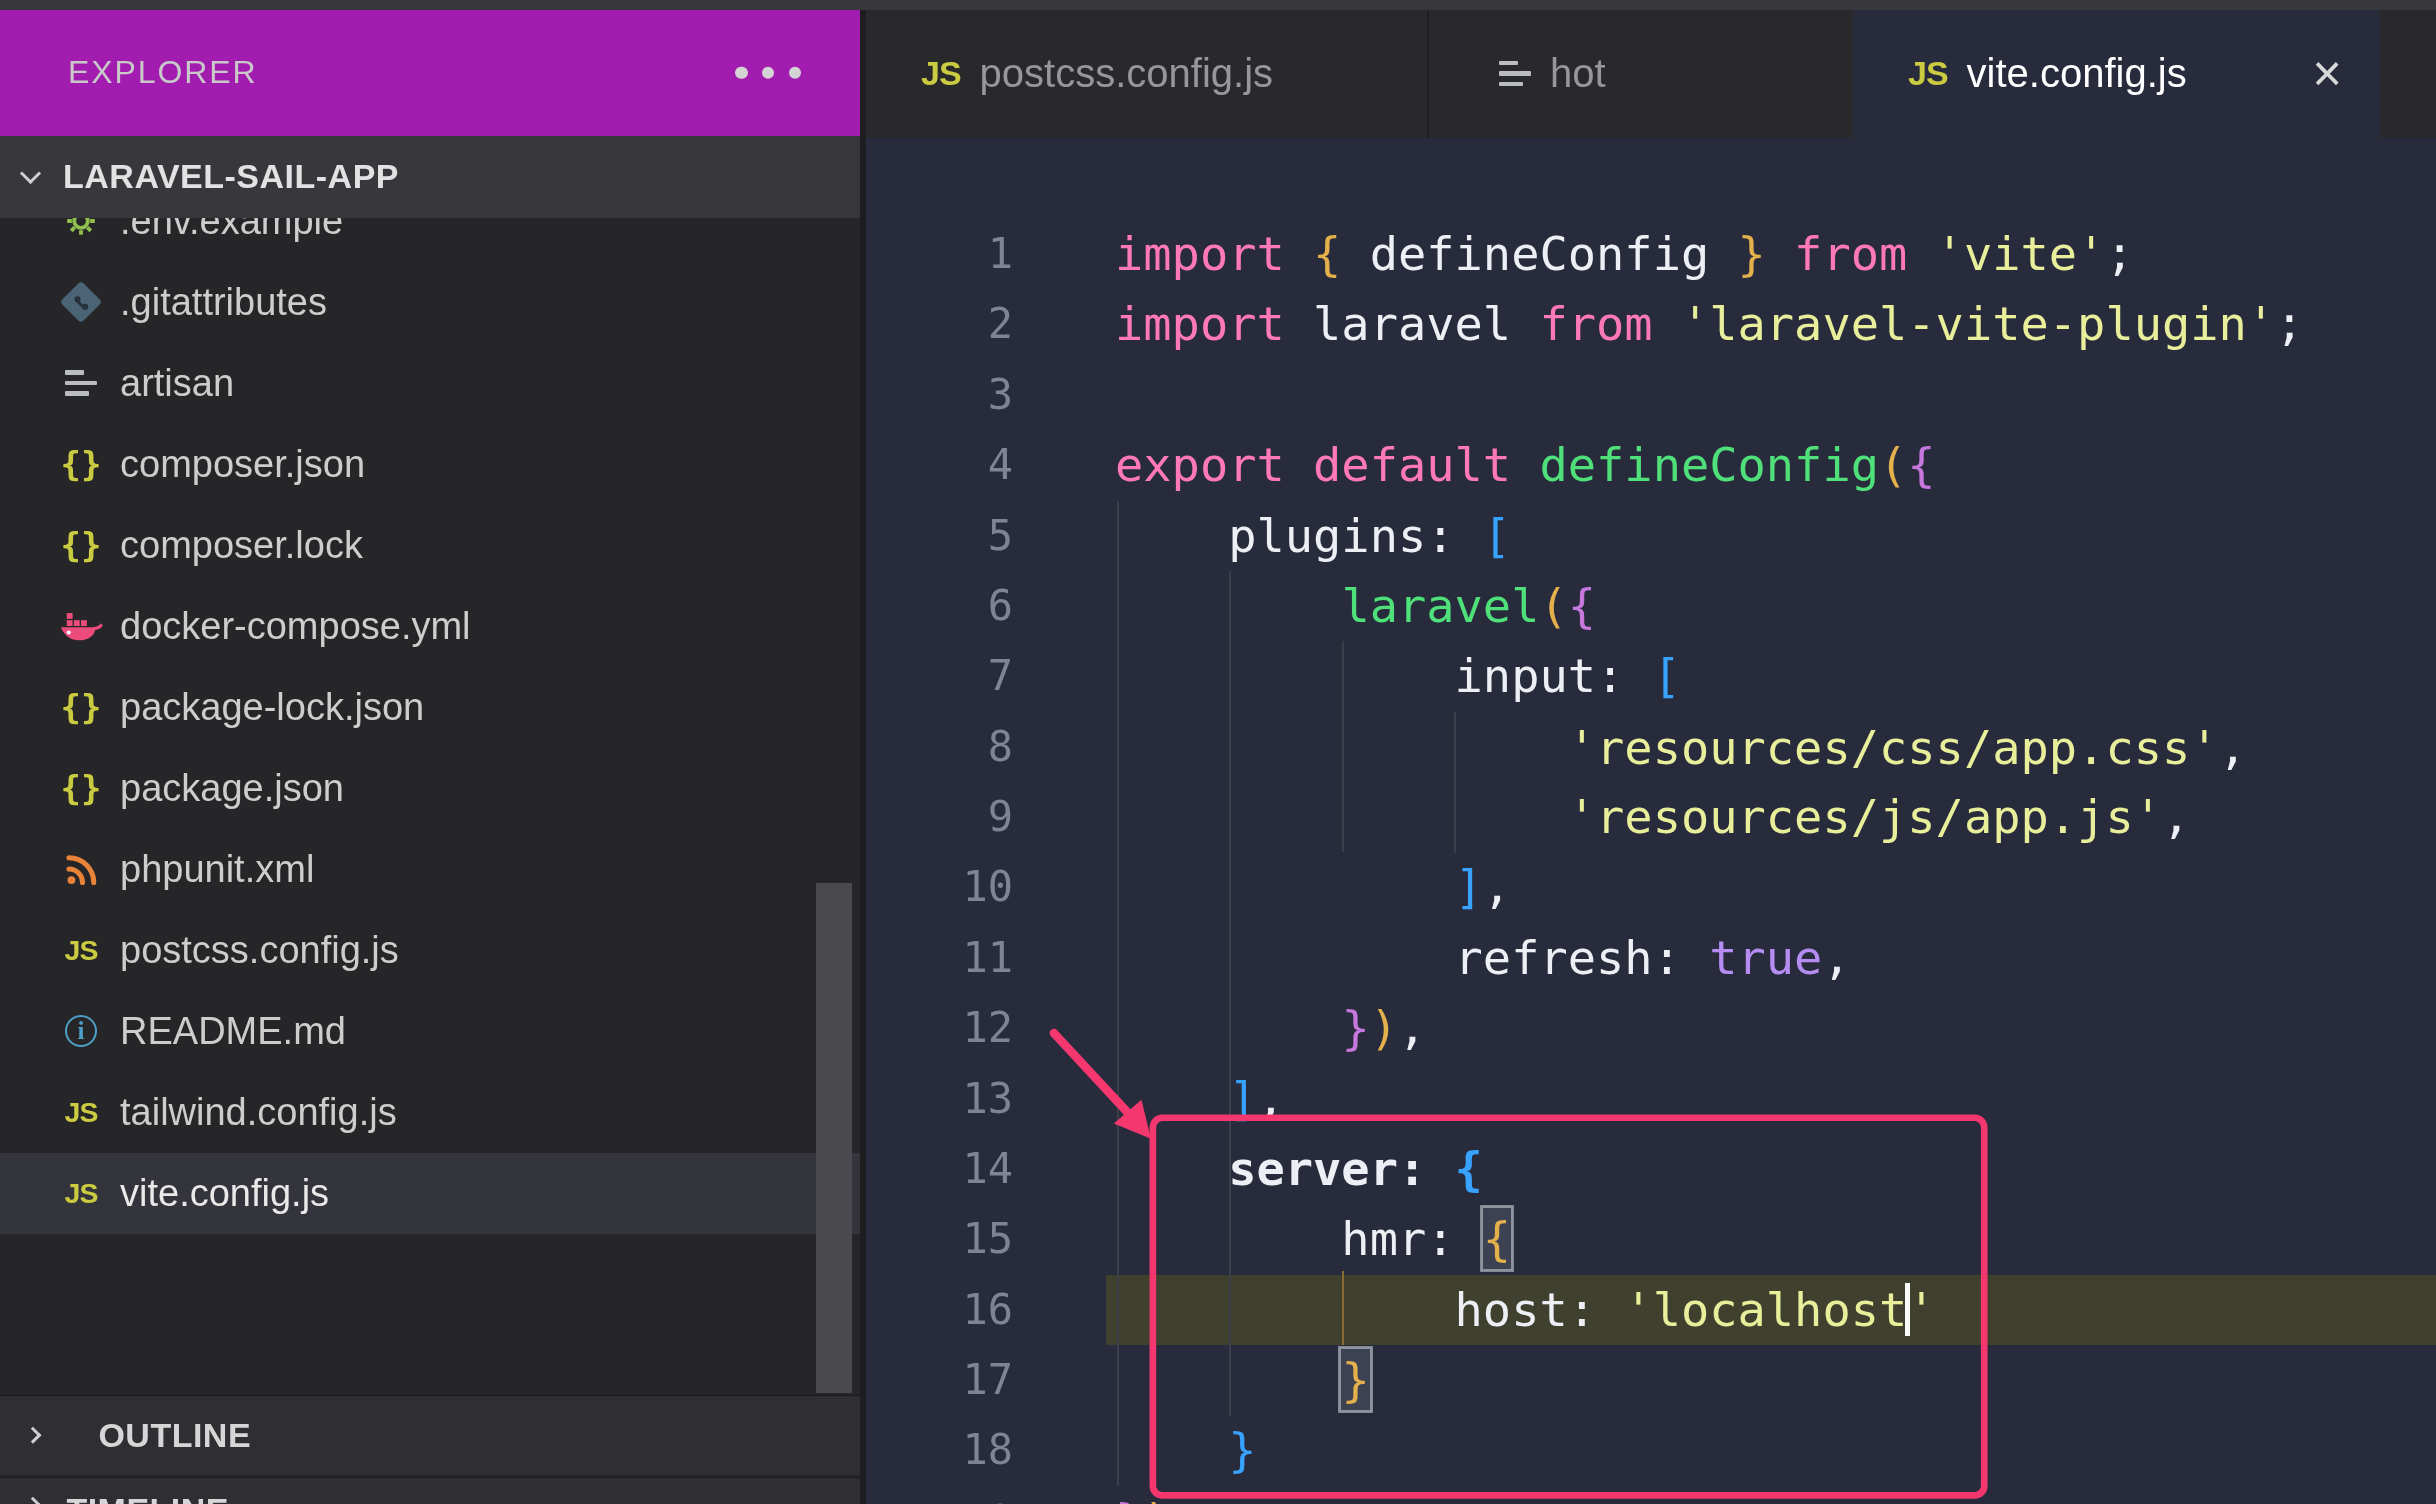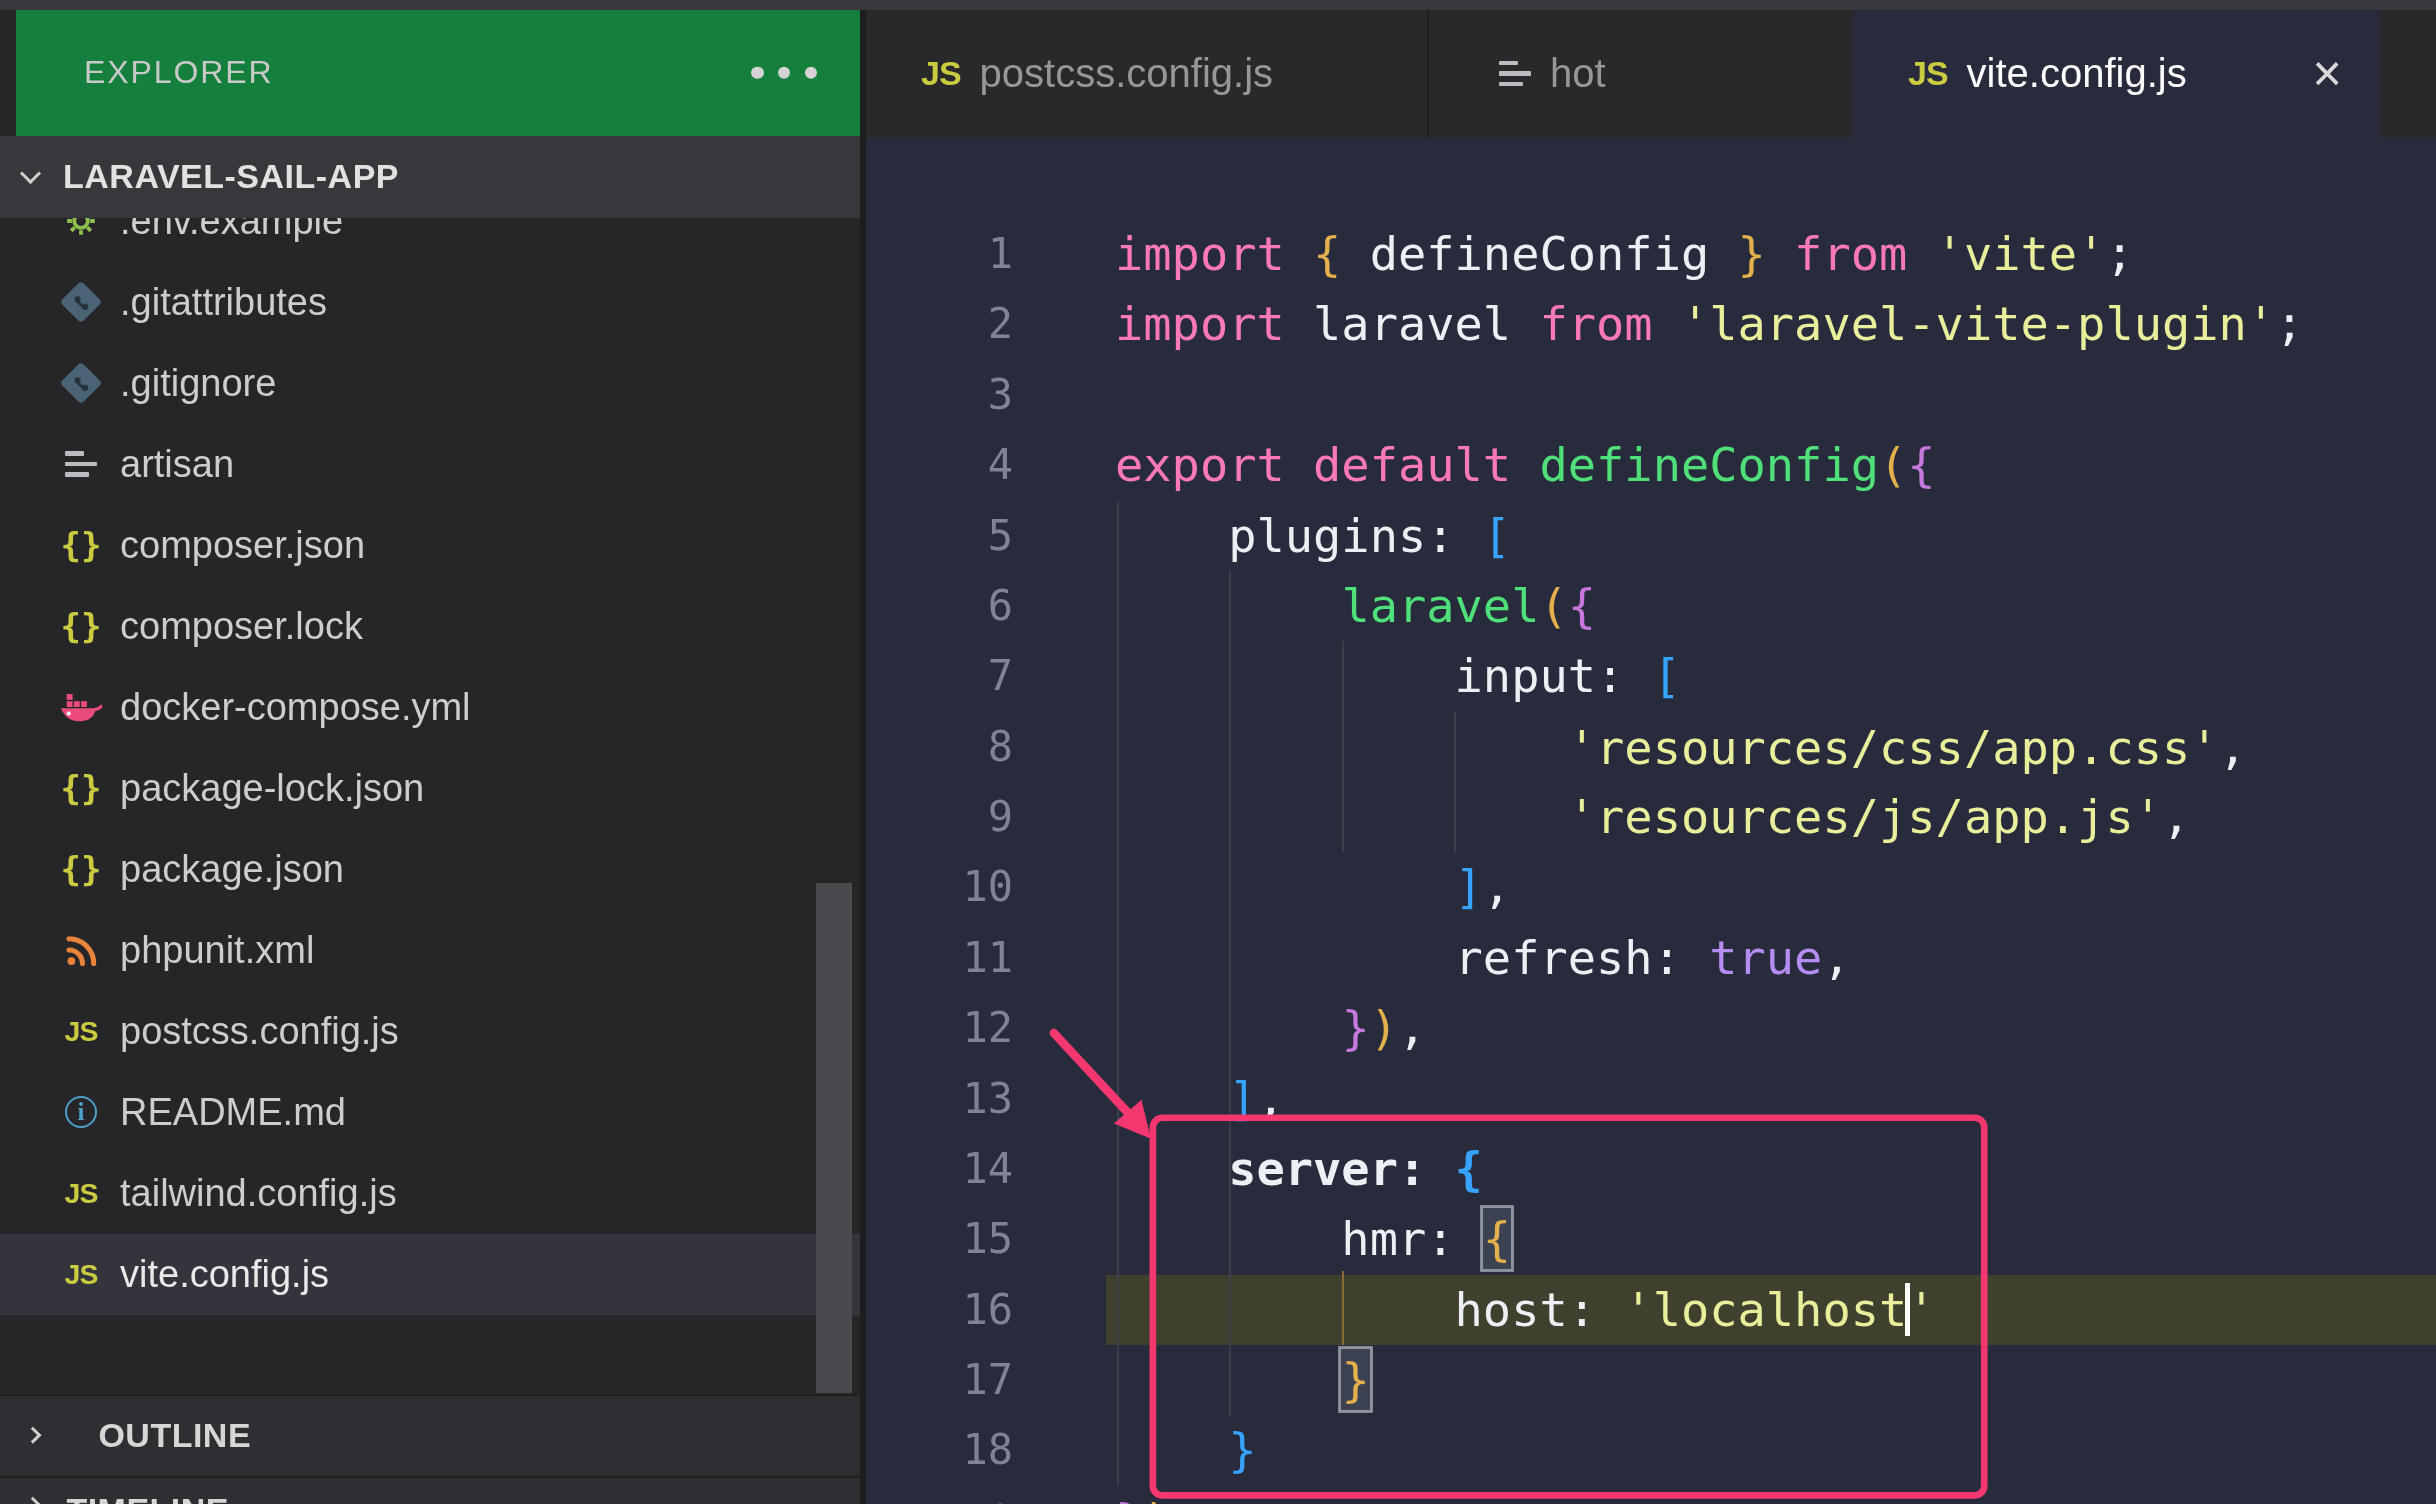--- a/index.html
+++ b/index.html
@@ -10,21 +10,21 @@
     --selected-row:#34343c;
   }
   *{margin:0;padding:0;box-sizing:border-box;}
   html,body{width:2437px;height:1505px;overflow:hidden;}
   body{position:relative;background:var(--editor-bg);font-family:"Liberation Sans",sans-serif;}
 
   .topstrip{position:absolute;left:0;top:0;width:2437px;height:9.5px;background:#38383c;}
 
   
   .sidebar{position:absolute;left:0;top:9.5px;width:860px;height:1495px;background:var(--sidebar-bg);}
-  .exphead{position:absolute;left:16px;top:0;width:100%;height:126px;background:#15803d;display:flex;align-items:center;}
+  .exphead{position:absolute;left:0;top:0;width:100%;height:126px;background:#a21caf;display:flex;align-items:center;}
   .exphead .t{margin-left:68px;font-size:32px;letter-spacing:1.9px;color:#c9c9c9;}
   .dots{position:absolute;right:59px;top:50%;transform:translateY(-50%);display:flex;gap:14.3px;}
   .dots i{width:12.4px;height:12.4px;border-radius:50%;background:#d4d4d4;}
   .proj{position:absolute;left:0;top:126px;width:100%;height:82px;background:#37373c;display:flex;align-items:center;z-index:3;}
   .chev{width:15px;height:15px;border-right:3.8px solid #cfcfcf;border-bottom:3.8px solid #cfcfcf;display:inline-block;flex:none;}
   .chev.down{transform:rotate(45deg);margin-top:-5.7px;}
   .chev.right{transform:rotate(-45deg);}
   .proj .chev{margin-left:23px;}
   .proj .t{margin-left:25px;font-size:34px;font-weight:bold;color:#e2e2e2;letter-spacing:0.5px;}
   .filelist{position:absolute;left:0;top:171px;width:100%;z-index:1;}
@@ -110,28 +110,20 @@
         </span>
         <span class="nm">.env.example</span>
       </div>
       <div class="frow">
         <span class="ic">
           <span class="gitd">
             <b></b>
           </span>
         </span>
         <span class="nm">.gitattributes</span>
-      </div>
-      <div class="frow">
-        <span class="ic">
-          <span class="gitd">
-            <b></b>
-          </span>
-        </span>
-        <span class="nm">.gitignore</span>
       </div>
       <div class="frow">
         <span class="ic">
           <span class="linesic">
             <i></i>
             <i></i>
             <i></i>
           </span>
         </span>
         <span class="nm">artisan</span>

